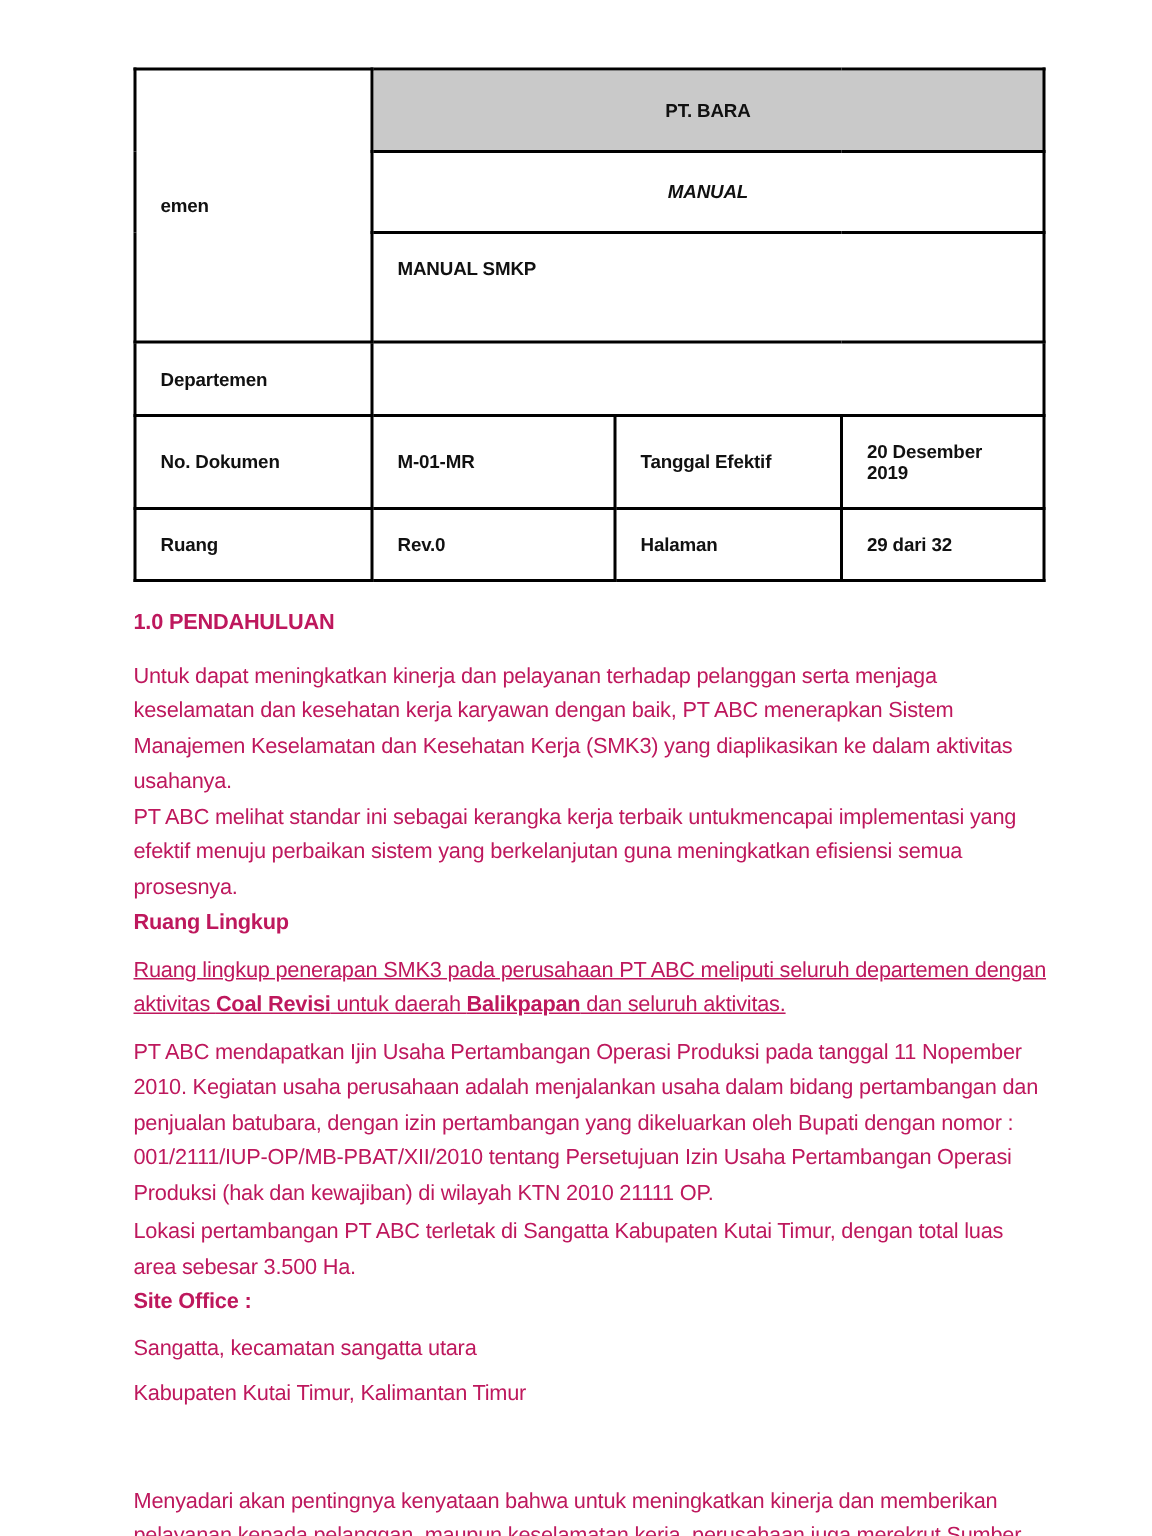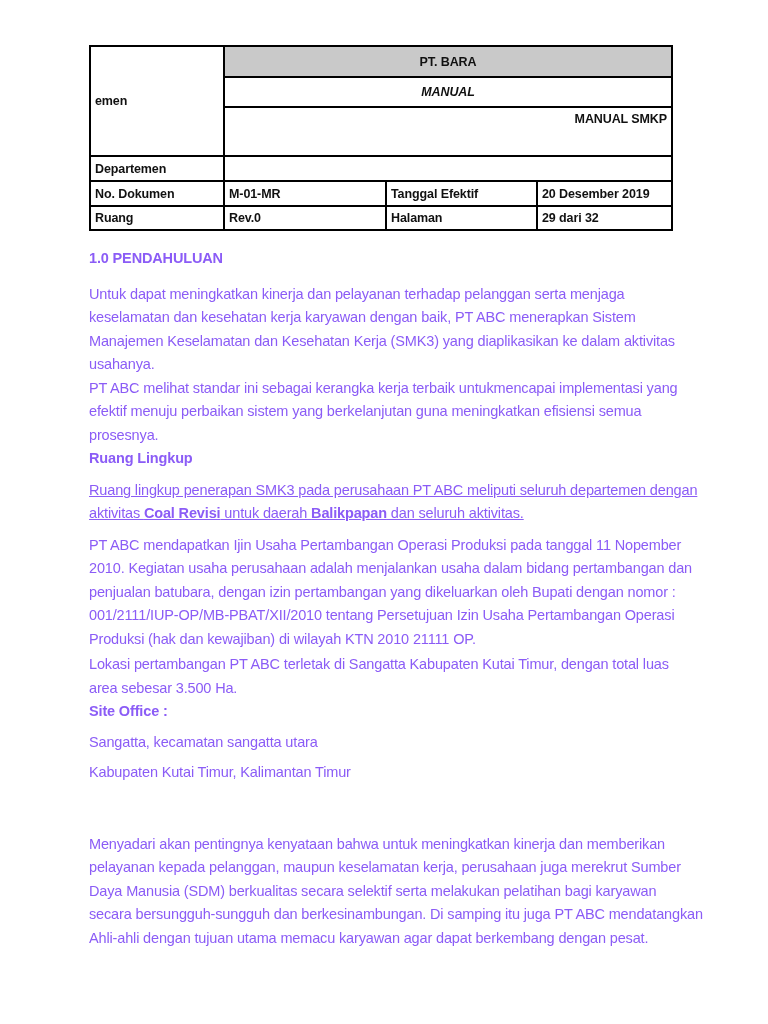--- a/index.html
+++ b/index.html
@@ -11,21 +11,21 @@
     color:#1d1d1d;
     overflow:hidden;
   }
   table.doc-header{
     border-collapse:collapse;
     margin:45px 0 0 89px;
     table-layout:fixed;
   }
   table.doc-header td{
     border:2px solid #000;
-    padding:4px;
+    padding:16px;
     font-size:12.5px;
     font-weight:bold;
     letter-spacing:-0.1px;
     color:#111;
     overflow:hidden;
   }
   td.logo-cell{
     width:124px;
     vertical-align:middle;
     font-weight:normal;
@@ -38,21 +38,21 @@
     font-size:13.5px;
     height:21px;
   }
   td.manual-cell{
     text-align:center;
     font-style:italic;
     font-size:12.5px;
     height:20px;
   }
   td.title-cell{
-    text-align:right;
+    text-align:left;
     vertical-align:top;
     font-size:17px;
     padding-top:3px;
     height:39px;
     border-radius:15px;
   }
   td.lbl{ padding-left:7px; height:15px; }
   td.val{ padding-left:7px; }
   tr.r4 td{ height:15px; }
   tr.r5 td{ height:15px; }
@@ -60,21 +60,21 @@
 
   .content{
     padding:0 59px 0 89px;
   }
   .content p, .content h2, .content h3{
     margin:0;
     font-size:14.5px;
     line-height:23.5px;
     letter-spacing:-0.15px;
     white-space:pre-line;
-    color:#8b5cf6;
+    color:#be185d;
   }
   .content h2, .content h3{ font-weight:bold; }
   h2.sec1{ margin-top:16px; }
   p.p1{ margin-top:12px; }
   p.p2{ margin-top:0; }
   h3.ruang{ margin-top:0; }
   p.pruang{ margin-top:8px;text-decoration:underline; }
   h2.sec2{ margin-top:28px; }
   p.p3{ margin-top:8px; }
   p.p4{ margin-top:2px; }

